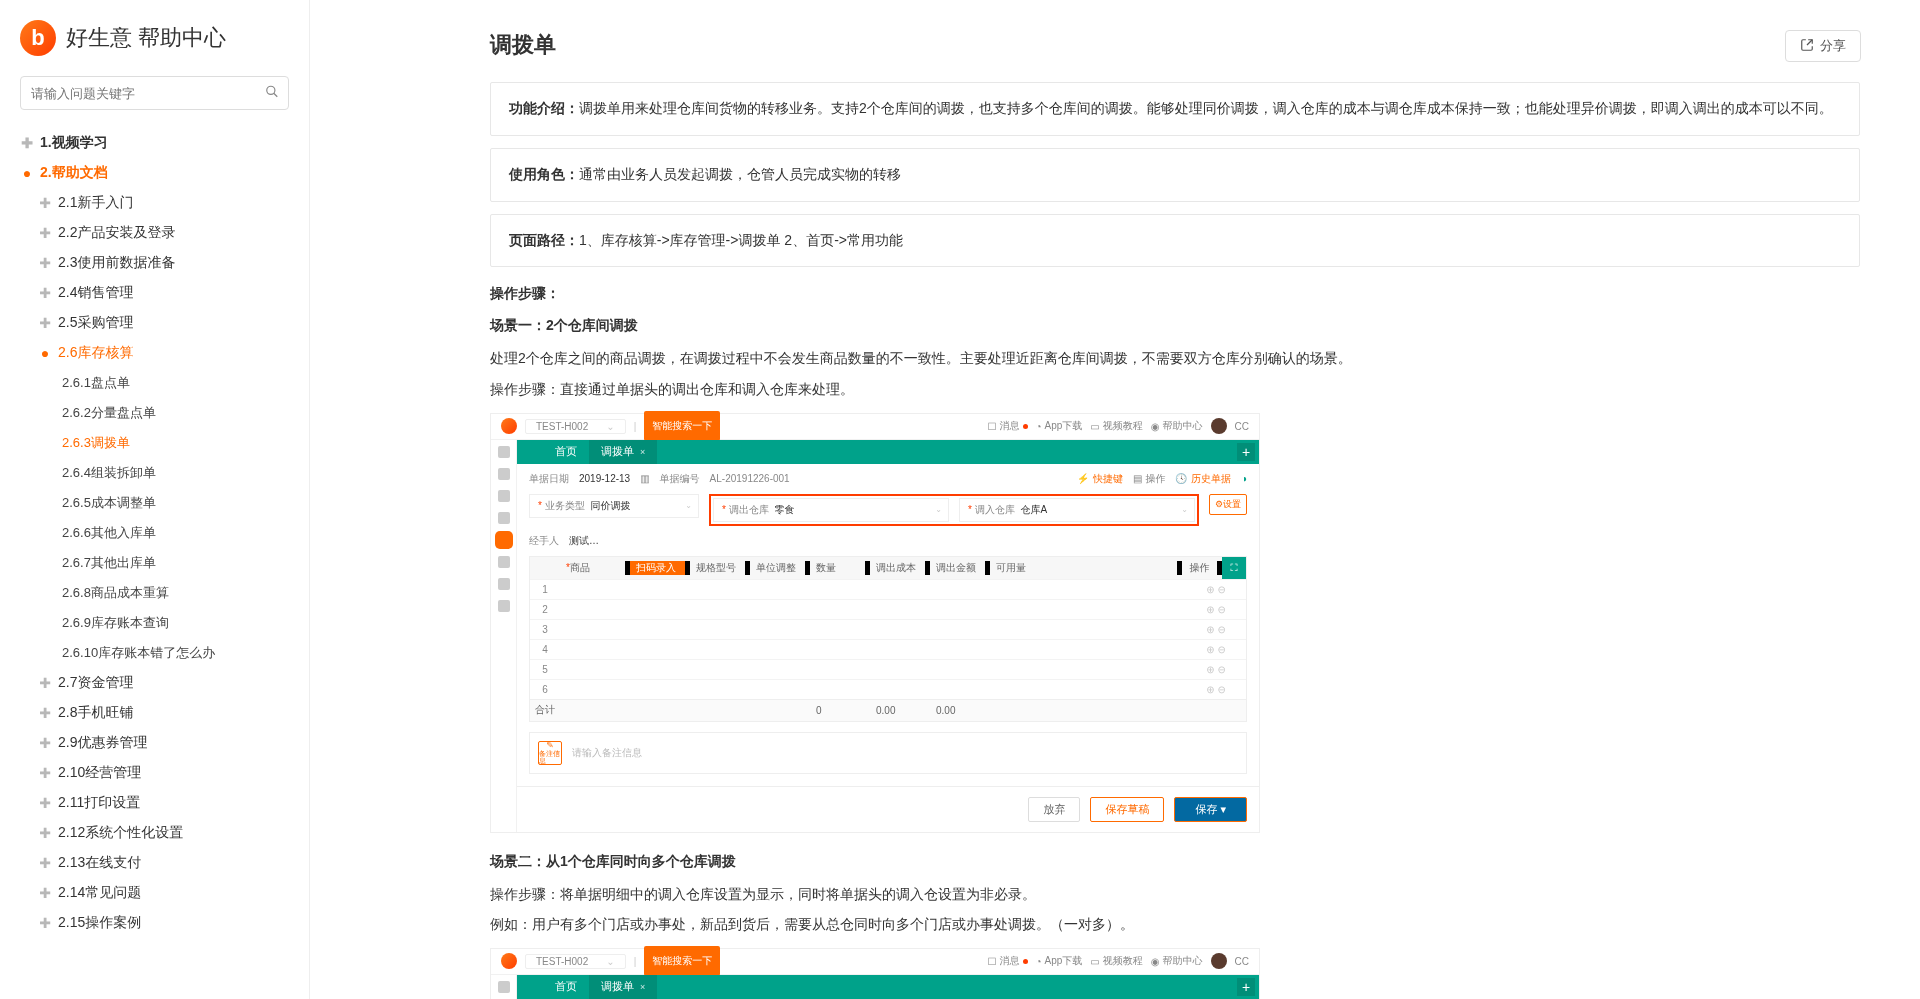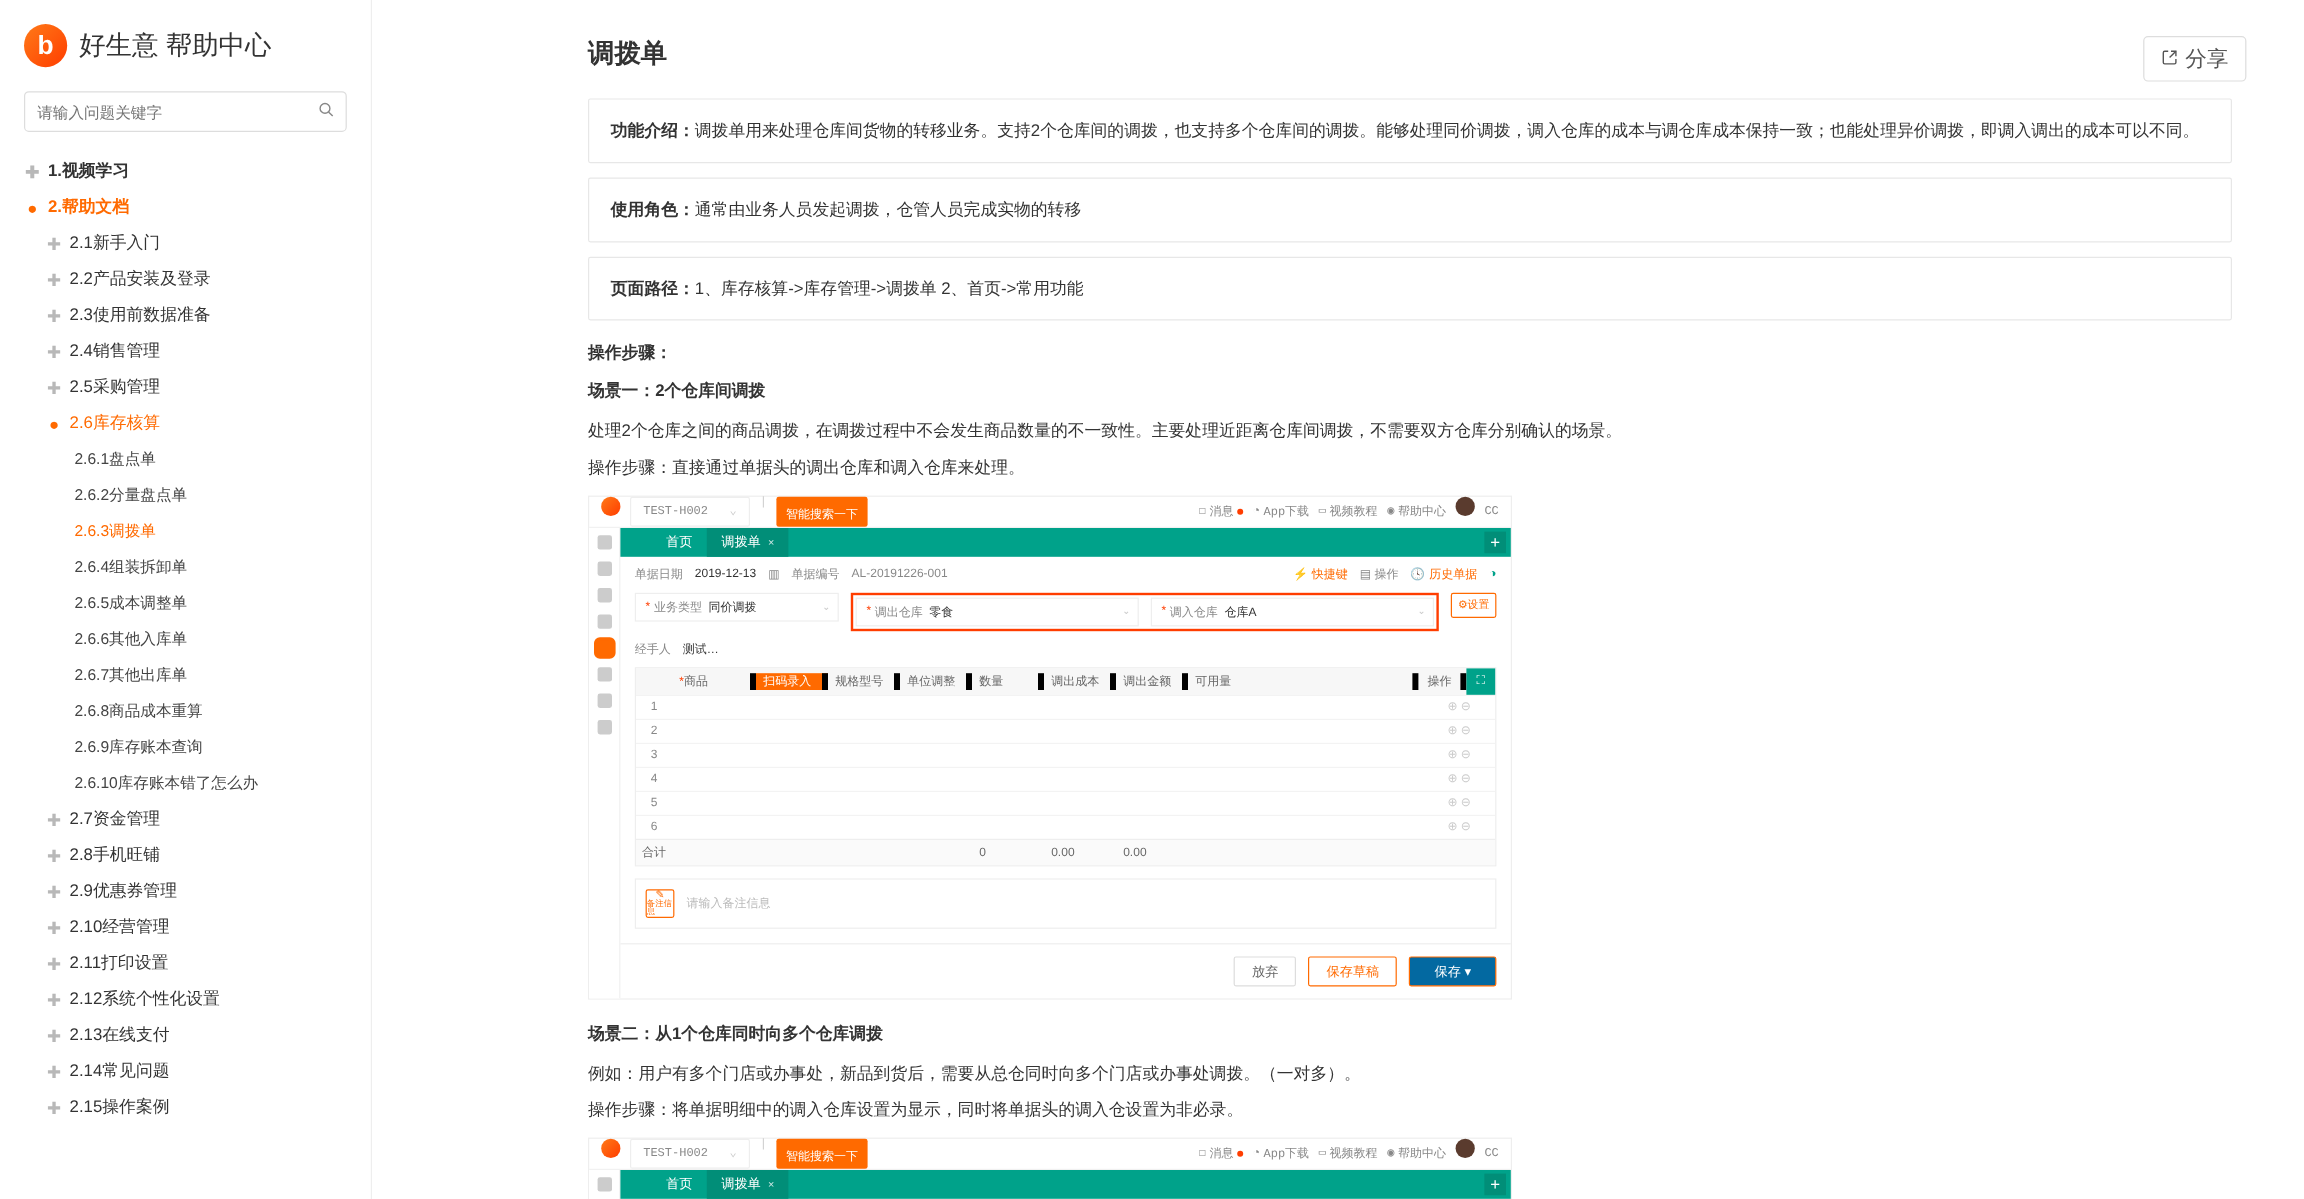--- a/index.html
+++ b/index.html
@@ -15,29 +15,29 @@
 .nav { list-style: none; }
 .nav li { display: flex; align-items: center; padding: 6px 0; cursor: pointer; }
 .nav li .dot { width: 14px; display: inline-flex; justify-content: center; color: #b8b8b8; font-size: 14px; margin-right: 6px; }
 .nav li.open > .dot, .nav li.active > .dot { color: #ff6a00; }
 .nav li.active > .lbl { color: #ff6a00; }
 .nav .l1 { font-weight: bold; }
 .nav .l2 { padding-left: 18px; }
 .nav .l3 { padding-left: 42px; font-size: 13px; color: #444; }
 .nav .l3.current .lbl { color: #ff6a00; }
 .main { flex: 1; padding: 30px 60px 30px 180px; position: relative; }
-.share-btn { position: absolute; top: 30px; right: 48px; border: 1px solid #ddd; border-radius: 4px; padding: 6px 14px; font-size: 18px; color: #555; background: #fff; cursor: pointer; display: flex; align-items: center; gap: 6px; }
+.share-btn { position: absolute; top: 30px; right: 59px; border: 1px solid #ddd; border-radius: 4px; padding: 6px 14px; font-size: 13px; color: #555; background: #fff; cursor: pointer; display: flex; align-items: center; gap: 6px; }
 h1.page-title { font-size: 22px; font-weight: bold; margin-bottom: 22px; }
 .info-box { border: 1px solid #e7e7e7; border-radius: 2px; padding: 14px 18px; margin-bottom: 12px; background: #fff; line-height: 1.7; font-size: 14px; }
 .info-box .k { font-weight: bold; }
 .section-title { font-weight: bold; margin-top: 18px; margin-bottom: 10px; }
 .section-sub { font-weight: bold; margin-top: 14px; margin-bottom: 10px; }
 .body-p { line-height: 1.9; margin: 4px 0; }
 .mock-img { width: 770px; border: 1px solid #eee; margin: 10px 0 20px 0; font-size: 10px; color: #555; background: #fff; position: relative; }
-.mock-top { height: 26px; display: flex; padding: 0 10px; gap: 8px; border-bottom: 1px solid #f1f1f1; font-family: Liberation Mono, monospace; }
+.mock-top { height: 26px; display: flex; align-items: center; padding: 0 10px; gap: 8px; border-bottom: 1px solid #f1f1f1; }
 .mock-top .mlogo { width: 16px; height: 16px; border-radius: 50%; background: linear-gradient(135deg,#ff7a18,#ff3d00); }
 .mock-top .msel { border: 1px solid #eee; border-radius: 2px; padding: 1px 10px; font-size: 10px; color: #888; display: flex; align-items: center; gap: 18px; }
 .mock-top .msearch { background: #ff6a00; color: #fff; padding: 8px 8px; border-radius: 2px; font-size: 10px; }
 .mock-top .spacer { flex: 1; }
 .mock-top .mitem { font-size: 10px; color: #888; display: flex; align-items: center; gap: 3px; }
 .mock-top .dotr { width: 5px; height: 5px; background: #ff3d00; border-radius: 50%; }
 .mock-top .avatar { width: 16px; height: 16px; border-radius: 50%; background: #5a3b2e; }
 .mock-tabs { height: 24px; background: #00a28a; display: flex; align-items: center; padding-left: 26px; gap: 0; position: relative; }
 .mock-tabs .tab { padding: 0 12px; color: #fff; font-size: 11px; height: 100%; display: flex; align-items: center; }
 .mock-tabs .tab.active { background: #018e78; }
@@ -362,22 +362,22 @@
           <div class="mock-footer">
             <div class="mbtn">放弃</div>
             <div class="mbtn outline-o">保存草稿</div>
             <div class="mbtn solid-o"><span>保存</span> ▾</div>
           </div>
         </div>
       </div>
     </div>
 
     <p class="section-sub">场景二：从1个仓库同时向多个仓库调拨</p>
+    <p class="body-p">操作步骤：将单据明细中的调入仓库设置为显示，同时将单据头的调入仓设置为非必录。</p>
     <p class="body-p">例如：用户有多个门店或办事处，新品到货后，需要从总仓同时向多个门店或办事处调拨。（一对多）。</p>
-    <p class="body-p">操作步骤：将单据明细中的调入仓库设置为显示，同时将单据头的调入仓设置为非必录。</p>
 
     <div class="mock-img" style="margin-bottom:0">
       <div class="mock-top">
         <div class="mlogo"></div>
         <div class="msel">
             <span>TEST-H002</span>
             <span style="color:#ccc">⌄</span>
           </div>
         <div style="color:#ccc">|</div>
         <div class="msearch">智能搜索一下</div>

